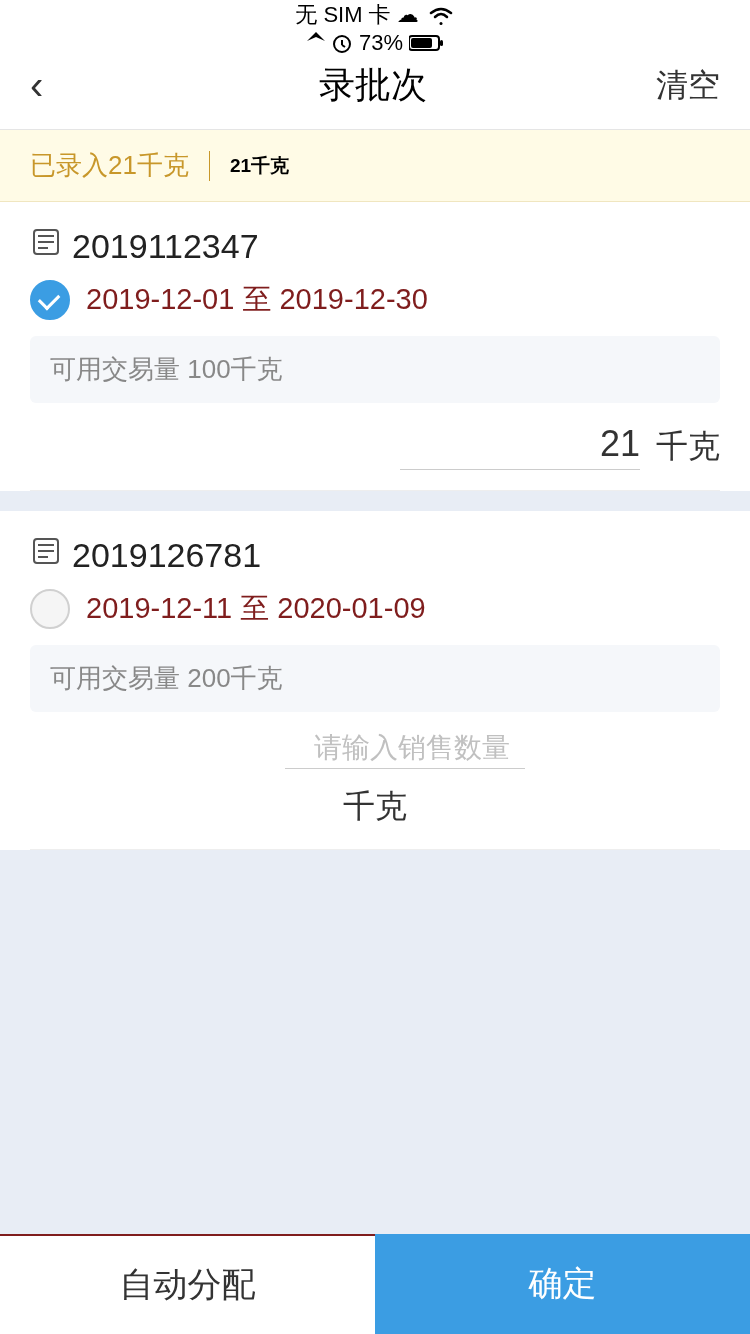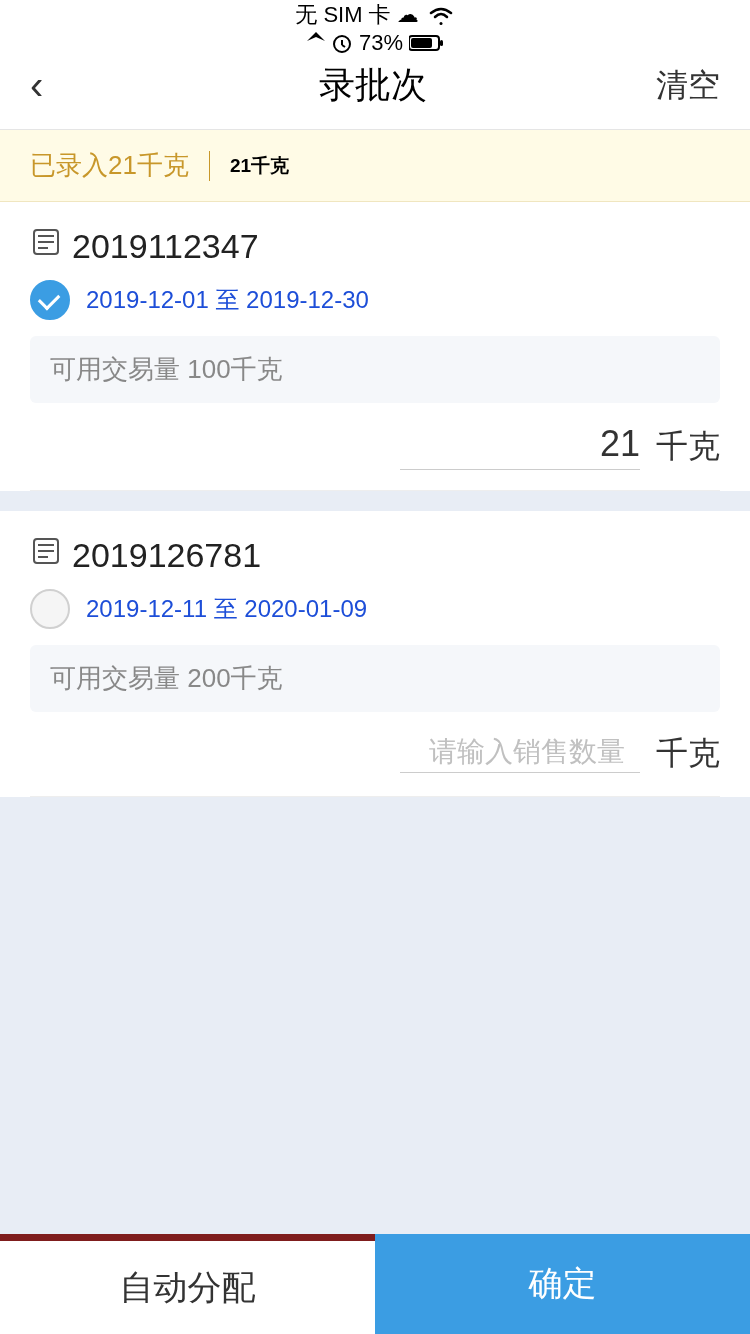--- a/index.html
+++ b/index.html
@@ -153,22 +153,22 @@
     .radio-circle.checked::after {
       content: '';
       width: 16px;
       height: 10px;
       border-left: 3px solid #fff;
       border-bottom: 3px solid #fff;
       transform: rotate(-45deg) translateY(-2px);
       display: block;
     }
     .batch-date {
-      font-size: 24px;
-      color: #1d4ed8;
+      font-size: 29px;
+      color: #7f1d1d;
     }
 
     .batch-quantity-box {
       background: #f5f7fa;
       border-radius: 6px;
       padding: 16px 20px;
       margin-bottom: 20px;
     }
     .batch-quantity-text {
       font-size: 26px;
@@ -229,21 +229,21 @@
       bottom: 0;
       left: 0;
     }
     .btn-auto {
       flex: 1;
       background: #fff;
       border: none;
       font-size: 34px;
       color: #333;
       cursor: pointer;
-      border-top: 7px solid #7f1d1d;
+      border-top: 2px solid #7f1d1d;
     }
     .btn-confirm {
       flex: 1;
       background: #3b9de3;
       border: none;
       font-size: 34px;
       color: #fff;
       cursor: pointer;
     }
 
@@ -349,21 +349,21 @@
 
   <div class="batch-date-row">
     <div class="radio-circle"></div>
     <span class="batch-date">2019-12-11 至 2020-01-09</span>
   </div>
 
   <div class="batch-quantity-box">
     <span class="batch-quantity-text">可用交易量 200千克</span>
   </div>
 
-  <div class="batch-input-row" style="padding: 0 0 20px 0;">
+  <div class="batch-input-row" style="padding: 0 0 20px 0; flex-direction: column;">
     <div class="input-underline-wrapper">
       <input type="number" class="batch-input" style="font-size: 28px; width: 300px; text-align: right; border: none; outline: none; background: transparent; color: rgb(192, 192, 192);" placeholder="请输入销售数量">
       <div class="underline"></div>
     </div>
     <span class="unit-label">千克</span>
   </div>
 </div>
 
 <div class="empty-area" style="height: 490px;"></div>
 

